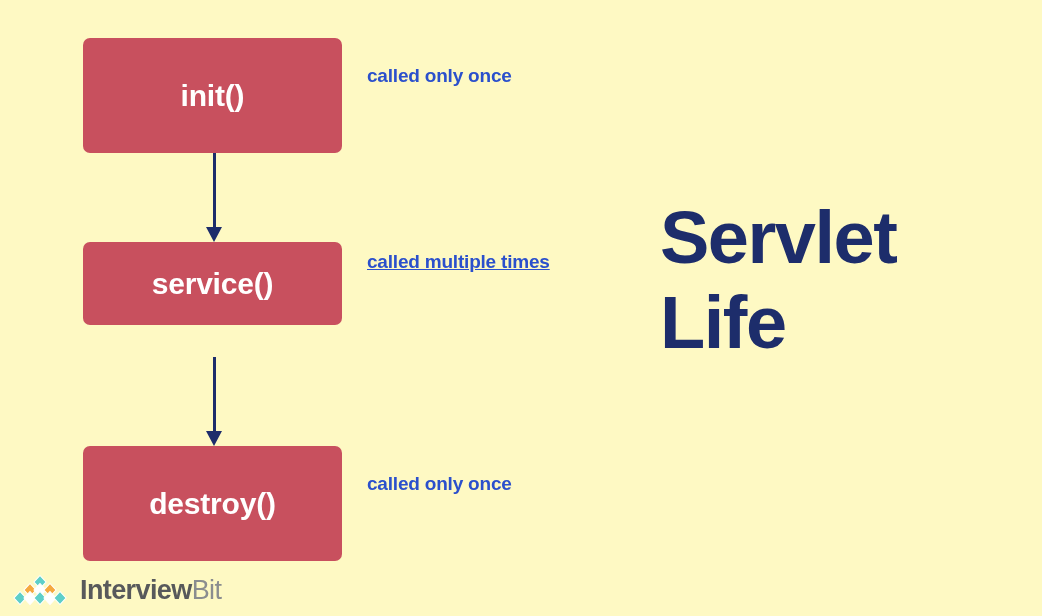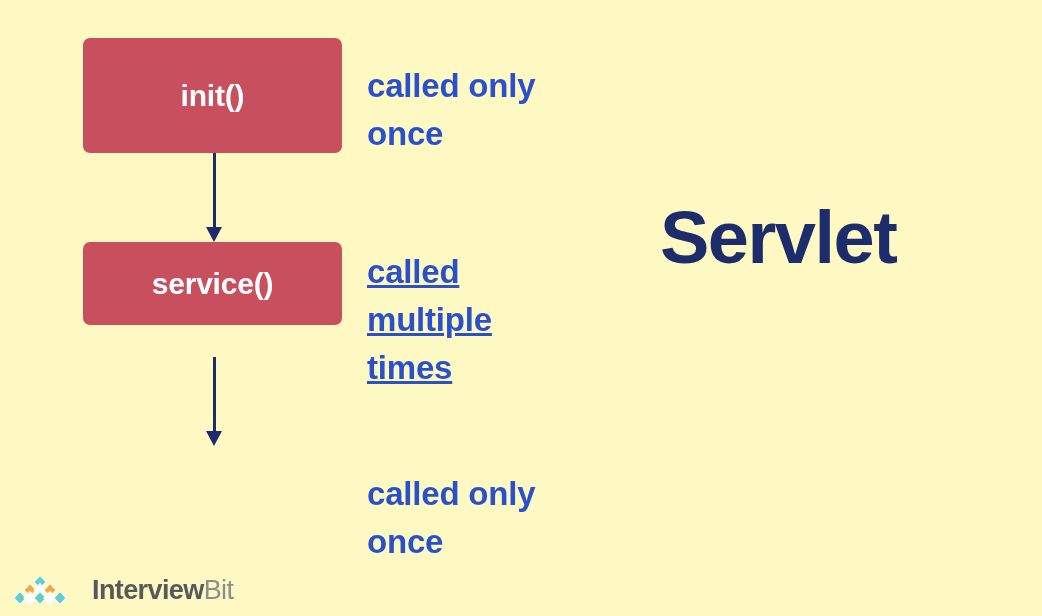--- a/index.html
+++ b/index.html
@@ -85,21 +85,21 @@
   #arrow-2 { top: 357px; height: 89px; }
   #arrow-2 .shaft { height: 74px; }
   #arrow-2 .head  { top: 74px; }
 
   
   .annotation {
     position: absolute;
     left: 367px;
     width: 215px;
     color: #2b50cc;
-    font-size: 33px;
+    font-size: 19px;
     font-weight: bold;
     line-height: 1.46;
     letter-spacing: -0.2px;
   }
   #ann-init    { top: 62px; }
   #ann-service { top: 248px; text-decoration: underline; }
   #ann-destroy { top: 470px; }
 
   
   .headline {
@@ -117,21 +117,21 @@
   .headline .hl-line { display: block; }
 
   
   .logo {
     position: absolute;
     left: 12px;
     bottom: 6px;
     height: 40px;
     display: flex;
     align-items: center;
-    gap: 24px;
+    gap: 12px;
   }
   .logo-mark {
     width: 56px;
     height: 32px;
     display: block;
   }
   .logo-word {
     font-size: 27px;
     line-height: 1;
     letter-spacing: -0.6px;
@@ -164,29 +164,33 @@
 
     <div class="node" id="node-service">
       <span class="node-label">service()</span>
     </div>
 
     <div class="arrow" id="arrow-2">
       <div class="shaft"></div>
       <div class="head"></div>
     </div>
 
+    <div class="node" id="node-destroy">
+      <span class="node-label">destroy()</span>
+    </div>
 
     <div class="annotation" id="ann-init">called only once</div>
     <div class="annotation" id="ann-service">called multiple times</div>
     <div class="annotation" id="ann-destroy">called only once</div>
 
   </div>
 
   <div class="headline">
     <span class="hl-line">Servlet</span>
+    <span class="hl-line">Life</span>
   </div>
 
   <div class="logo">
     <svg class="logo-mark" viewBox="0 0 56 32">
       <g stroke="#ffffff" stroke-width="1.1">
 
         <polygon points="28,1.5 34,8 28,14.5 22,8" fill="#5ecfc9"></polygon>
 
         <polygon points="18,9.5 24,16 18,22.5 12,16" fill="#f5a93f"></polygon>
         <polygon points="28,9.5 34,16 28,22.5 22,16" fill="#ffffff"></polygon>

